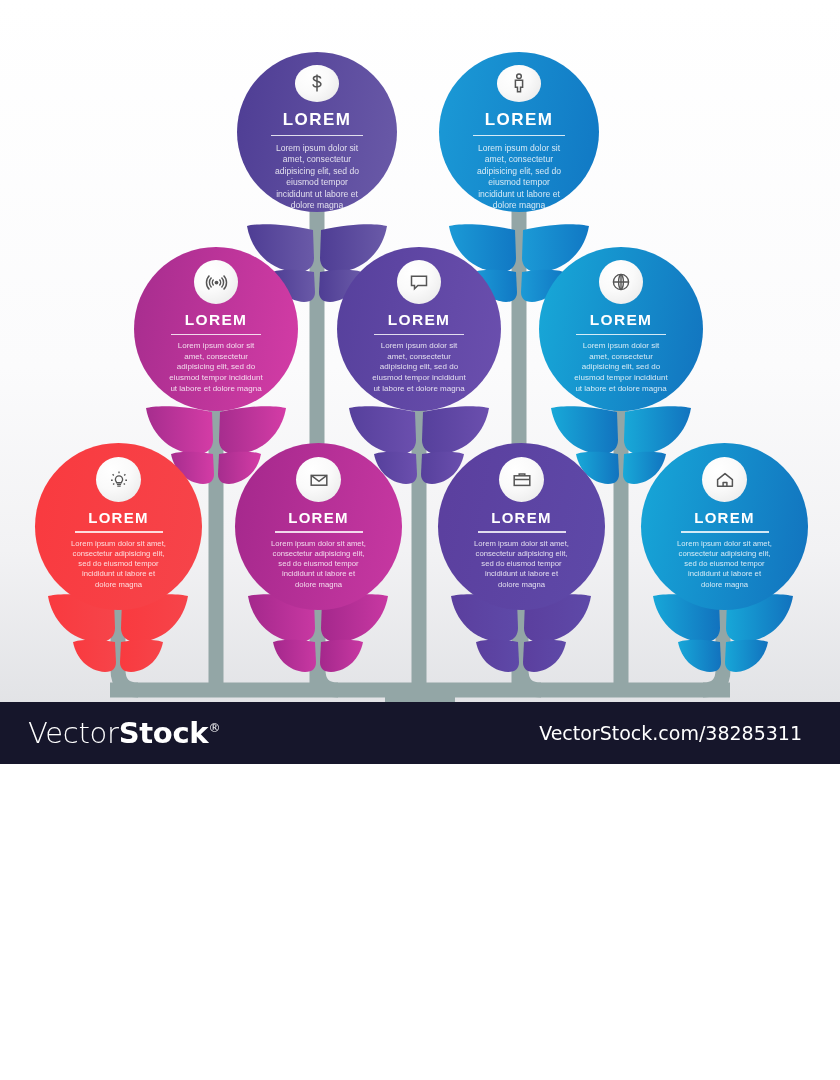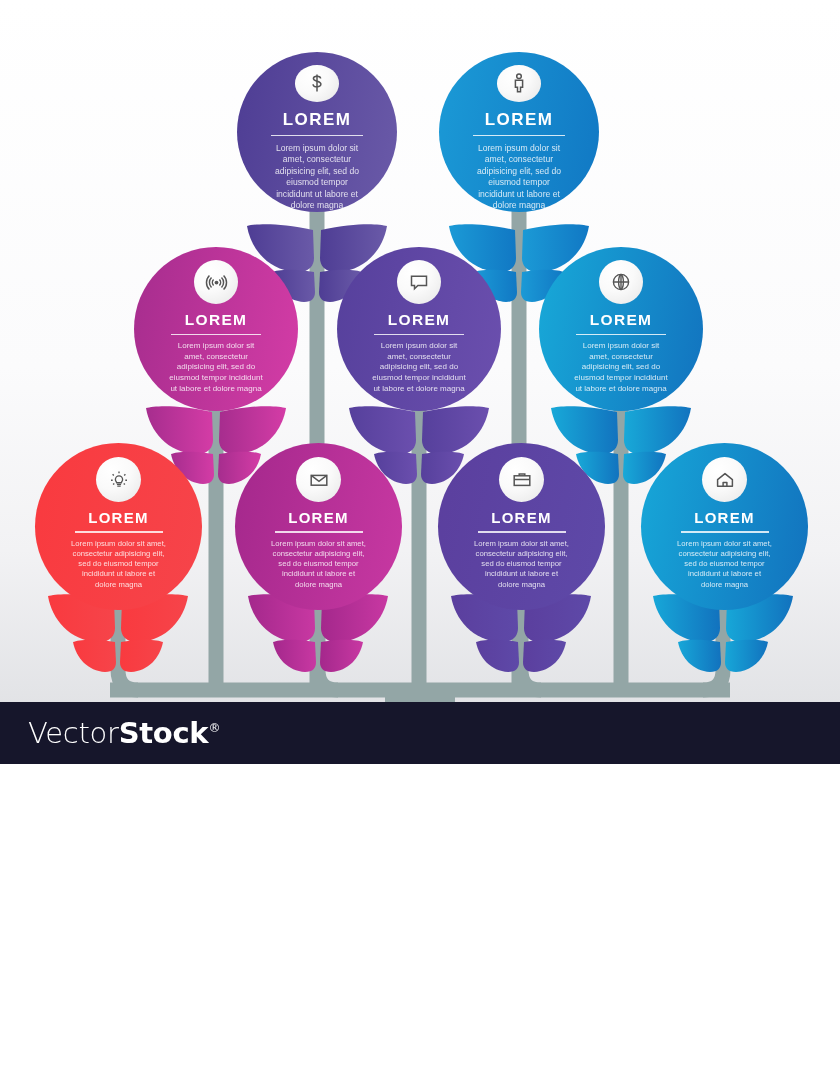--- a/index.html
+++ b/index.html
@@ -366,15 +366,16 @@
         </svg>
       </div>
       <div class="node-title" style="margin-top:8px;">LOREM</div>
       <div class="node-rule" style="width:88px;margin-top:6px;"></div>
       <div class="node-desc" style="width:95px;margin-top:6px;">Lorem ipsum dolor sit amet, consectetur adipisicing elit, sed do eiusmod tempor incididunt ut labore et dolore magna</div>
     </div>
   </div>
 
   <div id="watermark">
     <div id="vs-logo"><span class="thin">Vector</span><span class="bold">Stock</span><span class="reg">®</span></div>
+    <div id="vs-url">VectorStock.com/38285311</div>
   </div>
 
 </div>
 
 </body></html>

